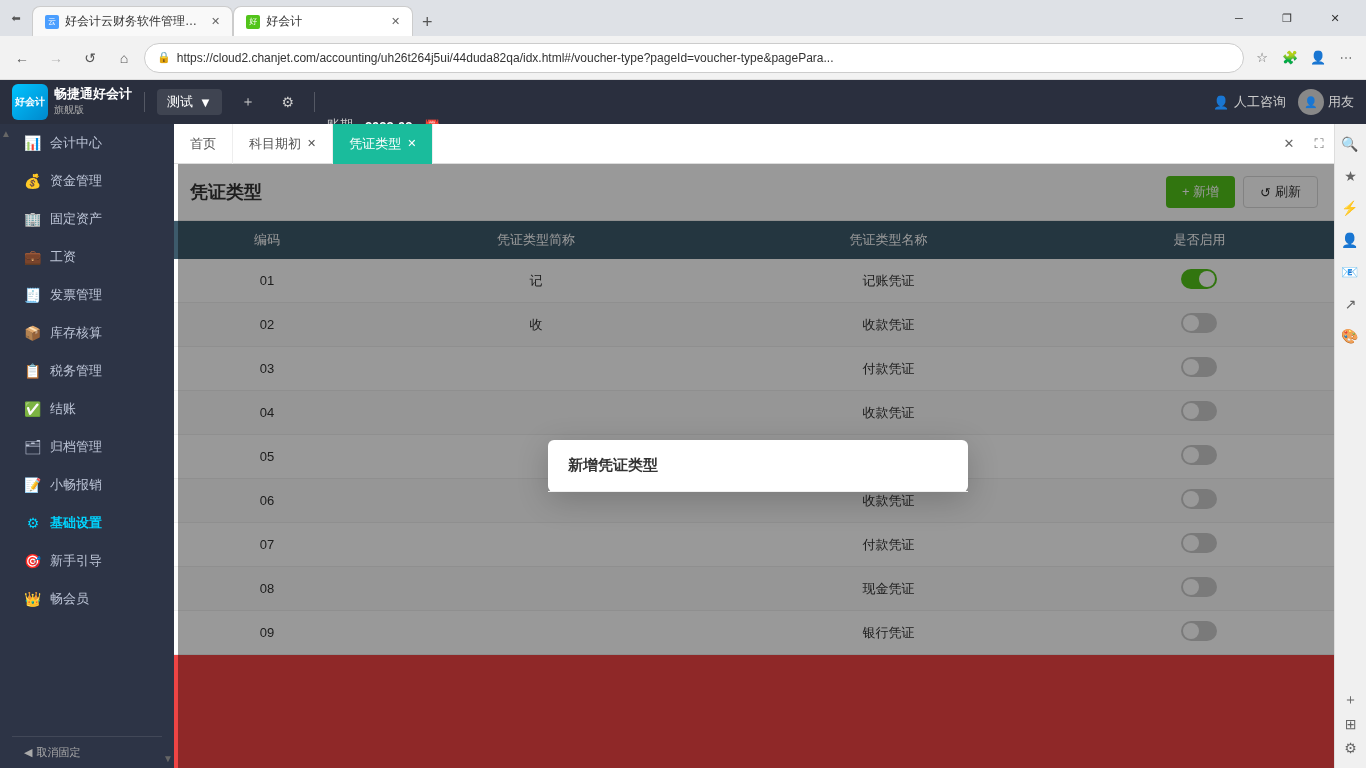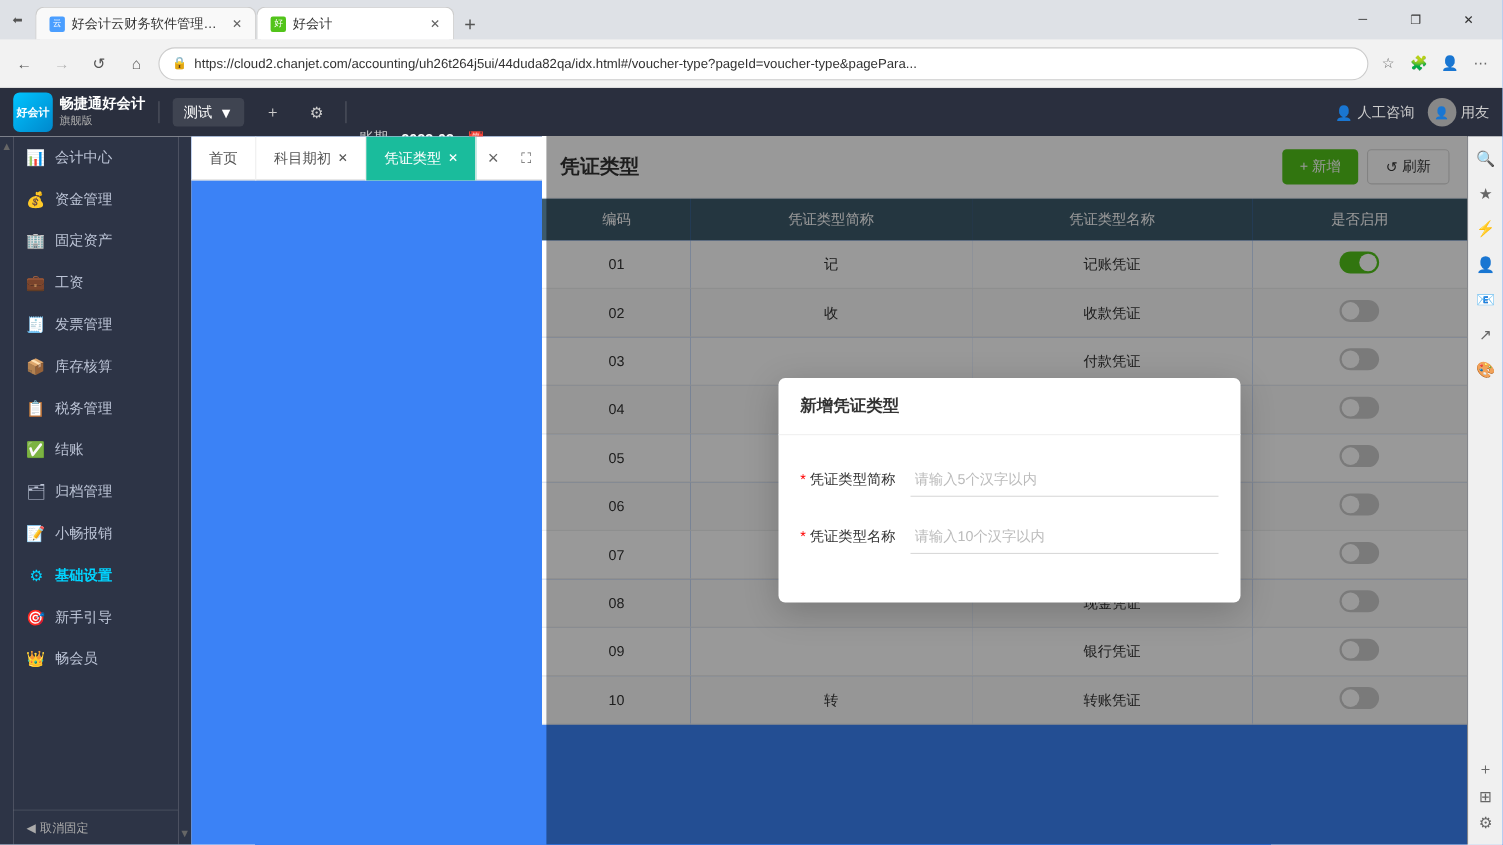--- a/index.html
+++ b/index.html
@@ -43,21 +43,21 @@
     .user-avatar { width: 26px; height: 26px; border-radius: 50%; background: #888; display: flex; align-items: center; justify-content: center; color: white; font-size: 11px; }
 
     
     .main-layout { display: flex; flex: 1; overflow: hidden; }
     .sidebar { width: 150px; background: #2d3446; display: flex; flex-direction: column; overflow-y: auto; }
     .sidebar-item { display: flex; align-items: center; gap: 8px; padding: 10px 12px; color: #bcc4d6; cursor: pointer; font-size: 13px; }
     .sidebar-item.active { color: #00d4ff; }
     .sidebar-item .si-icon { width: 18px; height: 18px; display: flex; align-items: center; justify-content: center; font-size: 14px; }
 
     
-    .content-area { flex: 1; display: flex; flex-direction: row; background: #3b82f6; }
+    .content-area { flex: 1; display: flex; flex-direction: column; background: #ef4444; }
     .tab-nav { height: 40px; background: #fff; display: flex; align-items: center; border-bottom: 1px solid #ddd; padding: 0 0; }
     .page-tab { height: 40px; padding: 0 16px; display: flex; align-items: center; gap: 6px; font-size: 13px; color: #555; cursor: pointer; border-right: 1px solid #eee; }
     .page-tab.active { background: #1abc9c; color: white; }
     .page-tab .tab-x { font-size: 11px; cursor: pointer; }
     .tab-expand-btn { width: 30px; height: 40px; display: flex; align-items: center; justify-content: center; color: #666; cursor: pointer; margin-left: auto; }
     .tab-fullscreen-btn { width: 30px; height: 40px; display: flex; align-items: center; justify-content: center; color: #666; cursor: pointer; }
 
     
     .page-content { flex: 1; overflow: auto; padding: 0; position: relative; }
     .page-header { display: flex; align-items: center; justify-content: space-between; padding: 12px 16px; background: white; border-bottom: 1px solid #eee; }
@@ -351,50 +351,26 @@
     </td>
   </tr>
               <tr>
     <td>09</td>
     <td></td>
     <td>银行凭证</td>
     <td>
       <div class="toggle-off"></div>
     </td>
   </tr>
-              <tr>
-    <td>10</td>
-    <td>转</td>
-    <td>转账凭证</td>
-    <td>
-      <div class="toggle-off"></div>
-    </td>
-  </tr>
             </tbody>
         </table>
 
         <div class="modal-overlay">
           <div class="modal">
             <div class="modal-header">新增凭证类型</div>
-            <div class="modal-body">
-              <div class="form-row">
-                <div class="form-label">
-                  <span style="color:red;">*</span>
-                  <span>凭证类型简称</span>
-                </div>
-                <input class="form-input" type="text" placeholder="请输入5个汉字以内" style="">
-              </div>
-              <div class="form-row">
-                <div class="form-label">
-                  <span style="color:red;">*</span>
-                  <span>凭证类型名称</span>
-                </div>
-                <input class="form-input" type="text" placeholder="请输入10个汉字以内" style="">
-              </div>
-            </div>
           </div>
         </div>
       </div>
     </div>
 
     <div class="right-panel">
       <div class="rp-icon">🔍</div>
       <div class="rp-icon">★</div>
       <div class="rp-icon">⚡</div>
       <div class="rp-icon">👤</div>

